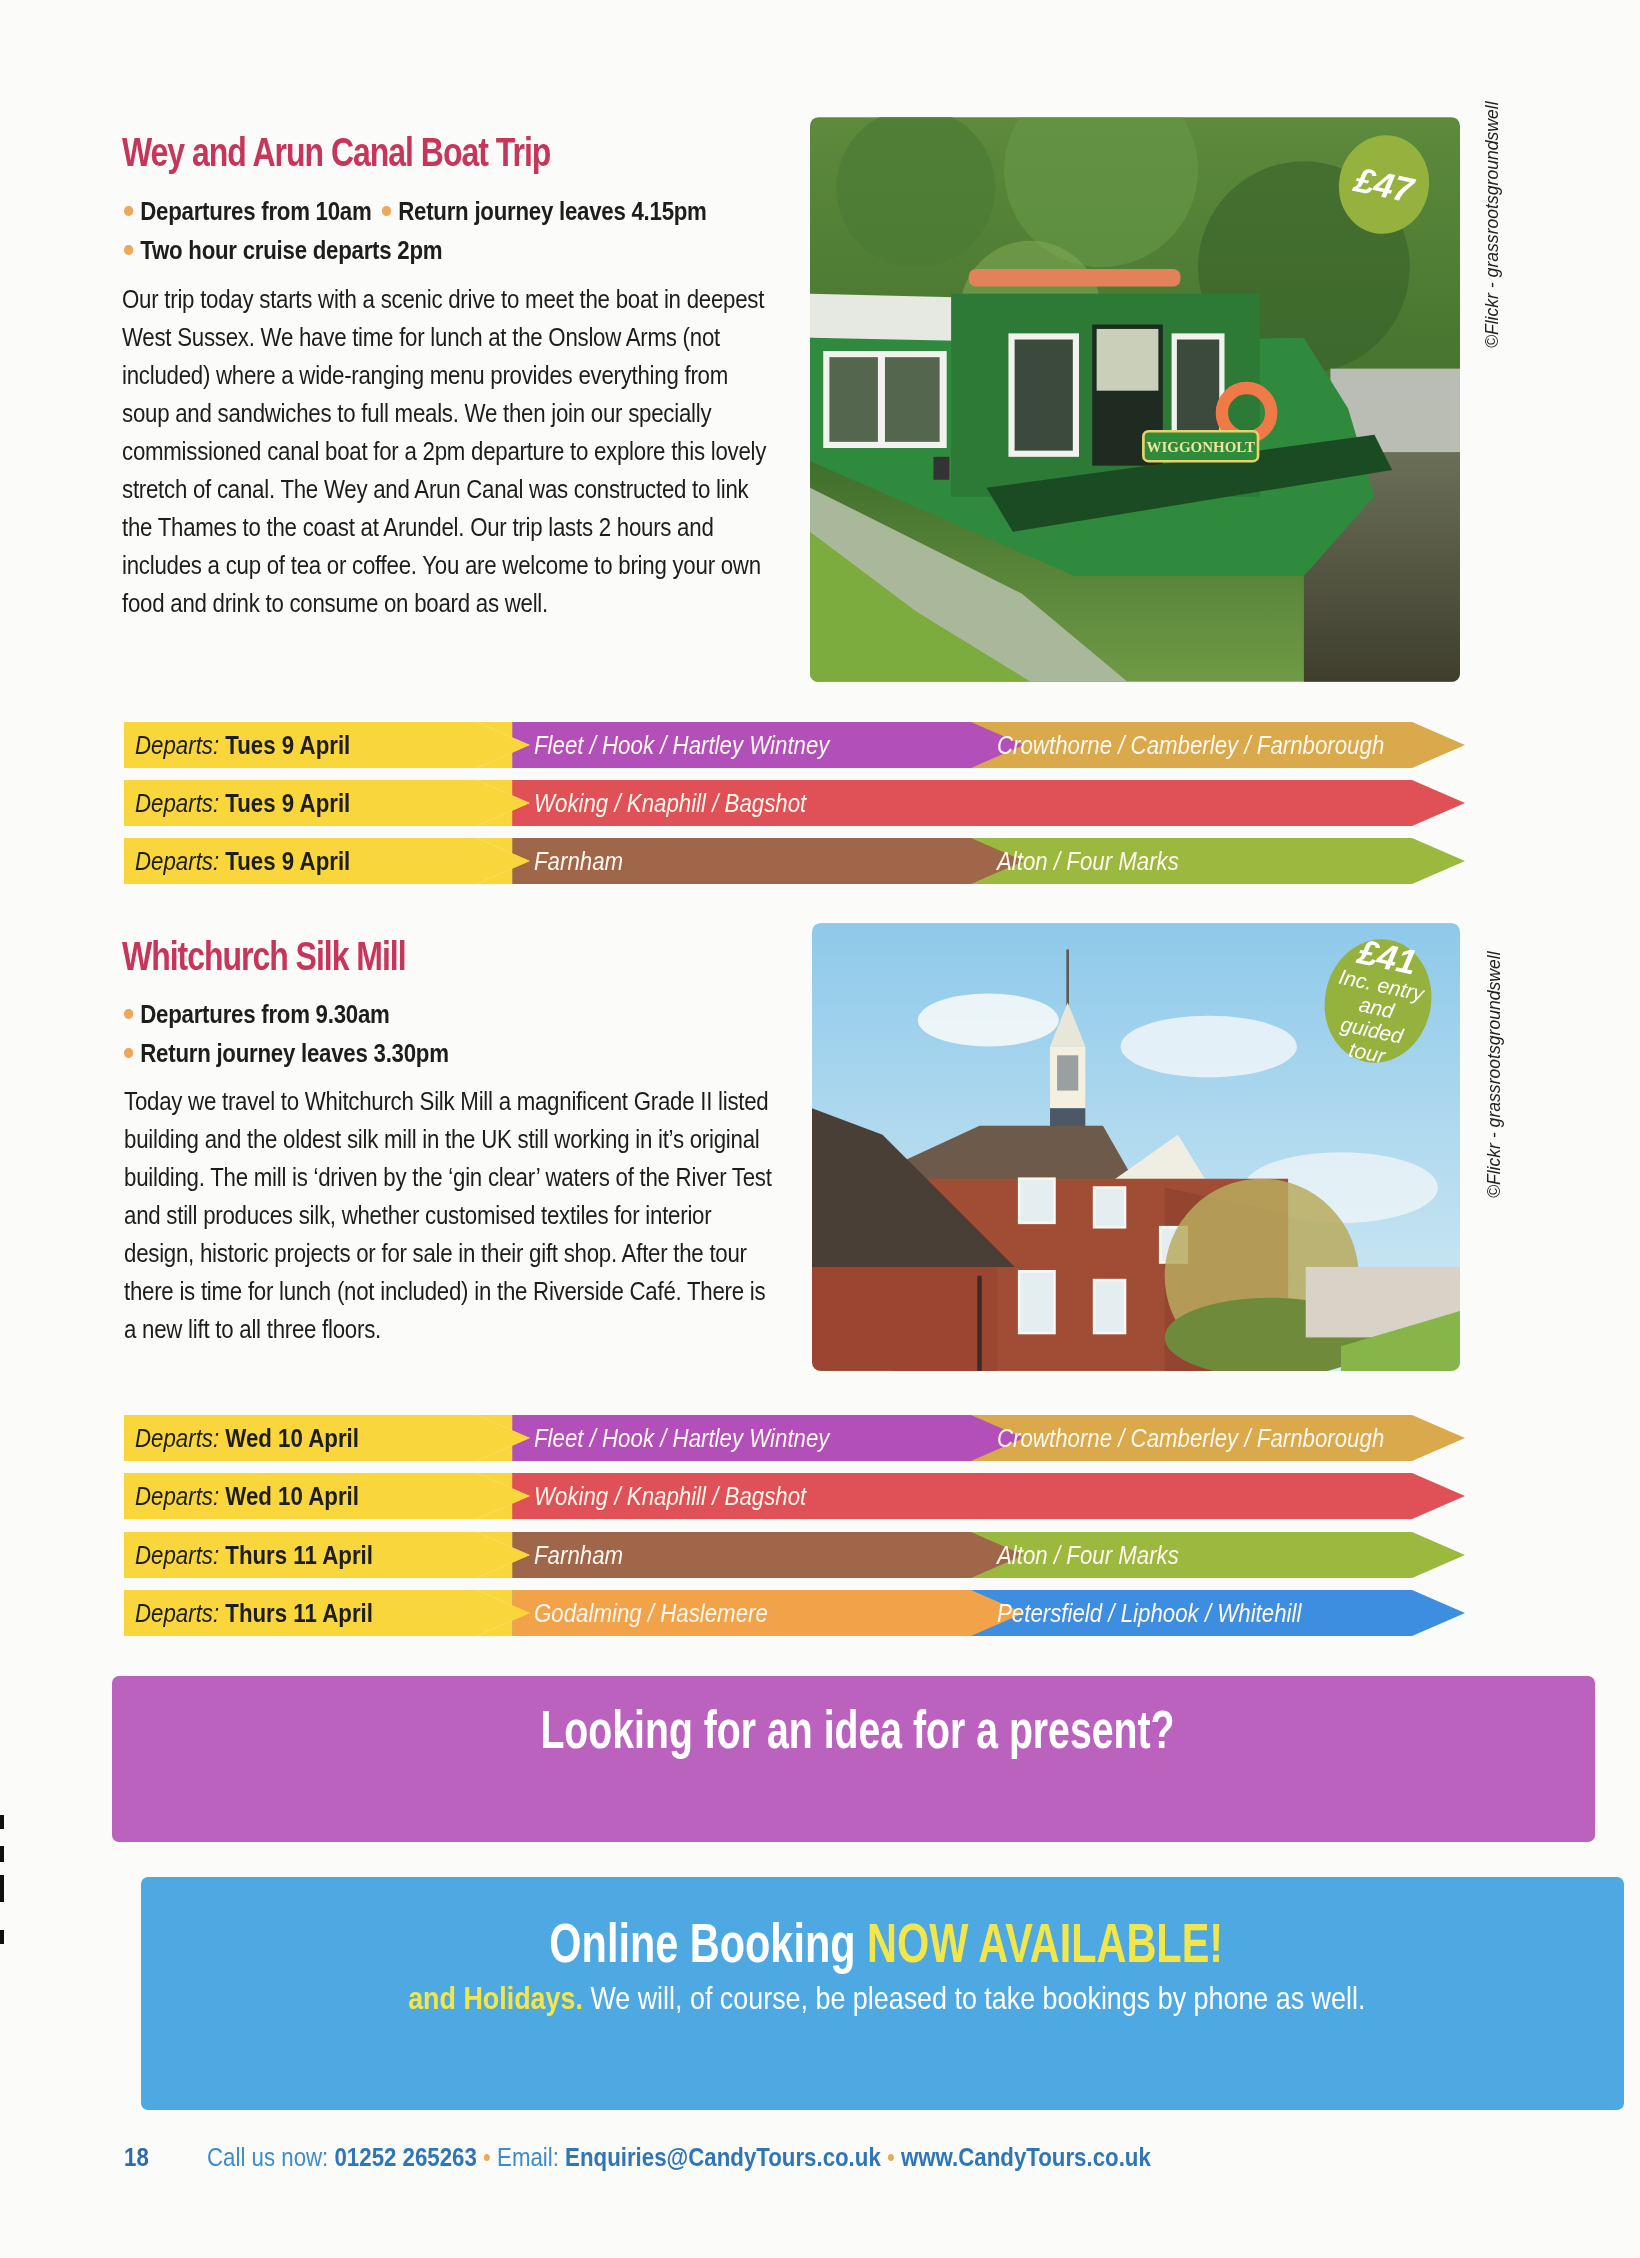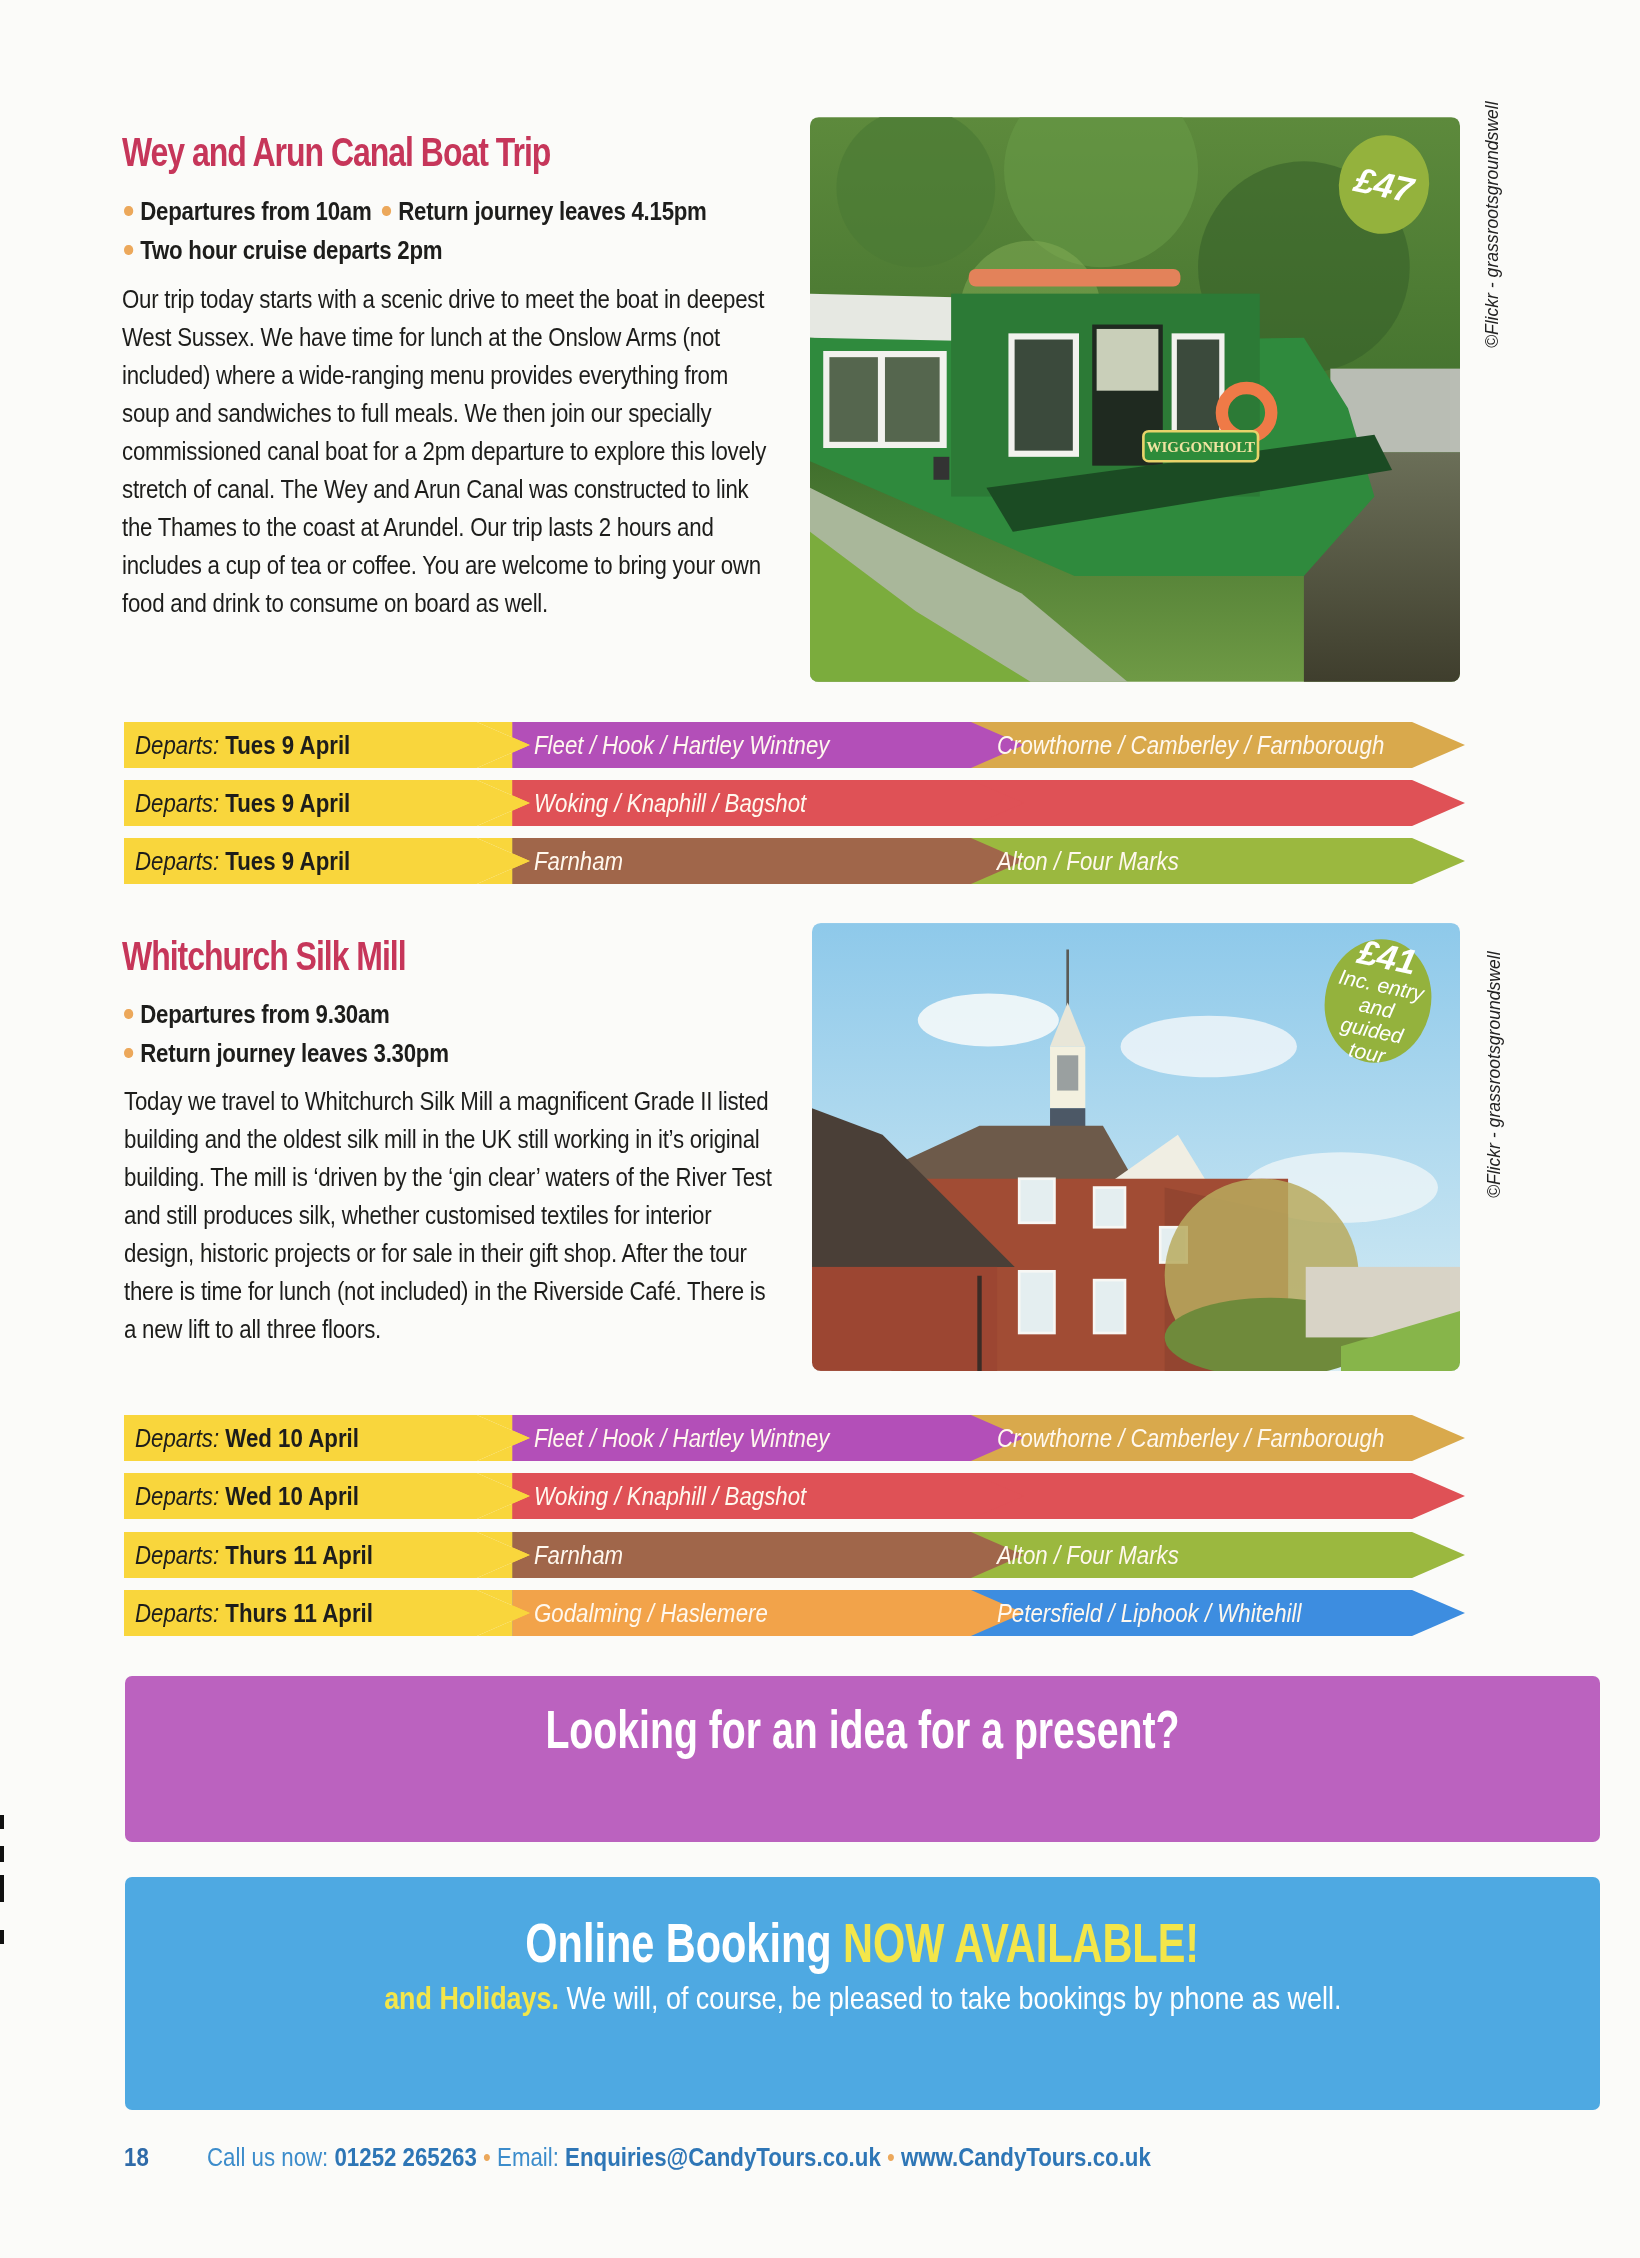--- a/index.html
+++ b/index.html
@@ -39,21 +39,21 @@
   .dep-row { position: absolute; left: 124px; height: 61px; width: 1341px; }
   .seg { position: absolute; top: 0; height: 46px; }
   .seg-label { position: absolute; top: 0; height: 46px; line-height: 46px; font-size: 26.5px;
     white-space: nowrap; transform: scaleX(0.84); transform-origin: left center; }
   .seg-label.light { color: #fff8ee; font-style: italic; }
   .dep-date { color: #1d1d1b; }
   .dep-date i { font-weight: 400; }
   .dep-date b { font-weight: 700; }
 
   
-  .promo { position: absolute; left: 125px; width: 1475px; border-radius: 7px; text-align: center; color: #fff; }
+  .promo { position: absolute; left: 112px; width: 1475px; border-radius: 7px; text-align: center; color: #fff; padding-left: 8px; }
   .promo .h { font-weight: 700; white-space: nowrap; display: inline-block; transform: scaleX(0.74); }
   .yellow { color: #f3e64a; }
 
   .footer { position: absolute; top: 2142px; left: 124px; white-space: nowrap; font-size: 26.5px; color: #3c8ccb;
     transform: scaleX(0.84); transform-origin: left top; }
   .footer b { color: #2e76b6; }
   .footer .sep { color: #eca85b; }
 
   .crop-mark { position: absolute; left: 0; width: 3.5px; background: #111; }
 </style>
@@ -267,21 +267,21 @@
       <div class="seg-label light" style="left:873px">Petersfield / Liphook / Whitehill</div>
     </div>
   </div>
 
 <div class="promo" style="top:1676px; height:166px; background:#bb62bf;">
   <div style="margin-top:23px; font-size:53px; line-height:62px;">
     <span class="h">Looking for an idea for a present?</span>
   </div>
 </div>
 
-<div class="promo" style="top:1877px; height:233px; background:#4ea9e2;">
+<div class="promo" style="top:1877px; height:233px; background:#4ea9e2;margin-left:29px;">
   <div style="margin-top:32px; font-size:56px; line-height:67px;">
     <span class="h">
       <span>Online Booking</span>
       <span class="yellow">NOW AVAILABLE!</span>
     </span>
   </div>
   <div style="font-size:32px; line-height:44px;">
     <span style="display:inline-block; transform:scaleX(0.84); white-space:nowrap;">
       <b class="yellow">and Holidays.</b>
       <span>We will, of course, be pleased to take bookings by phone as well.</span>

